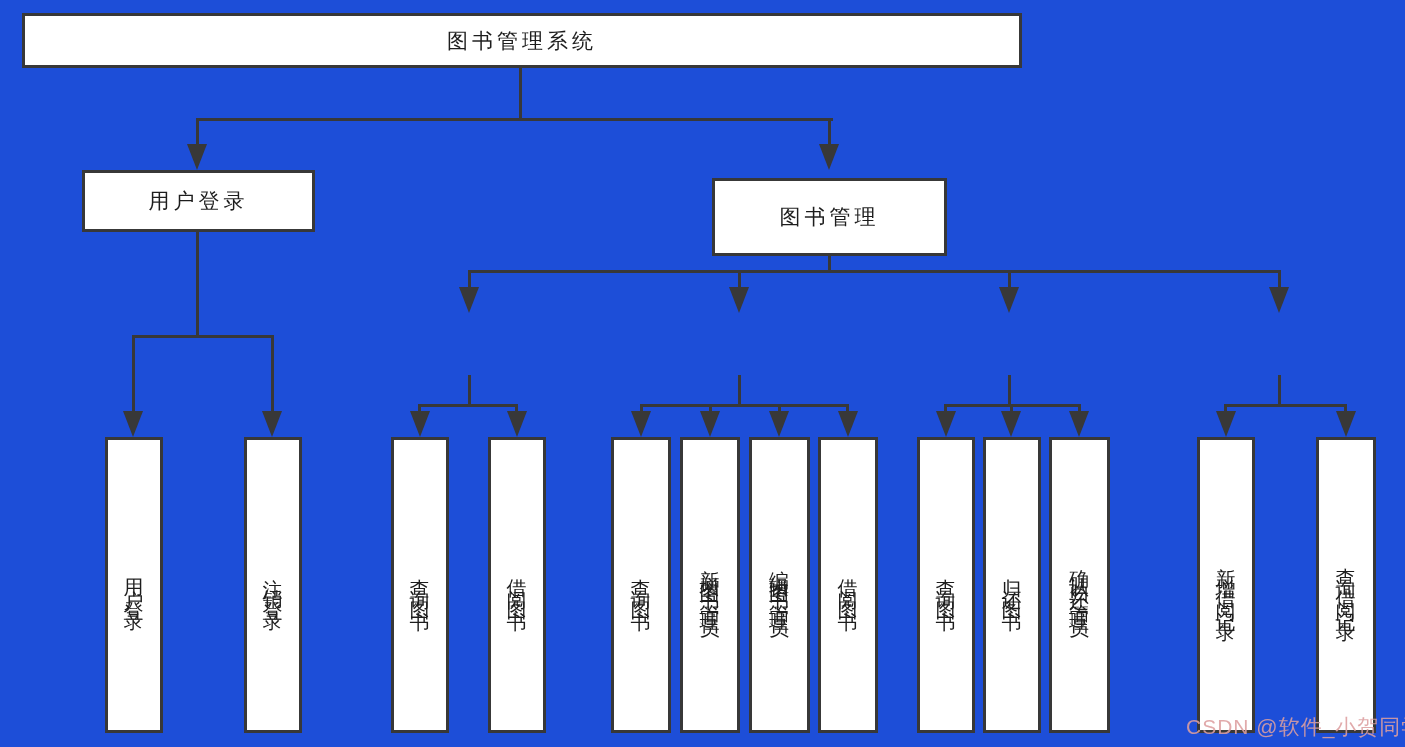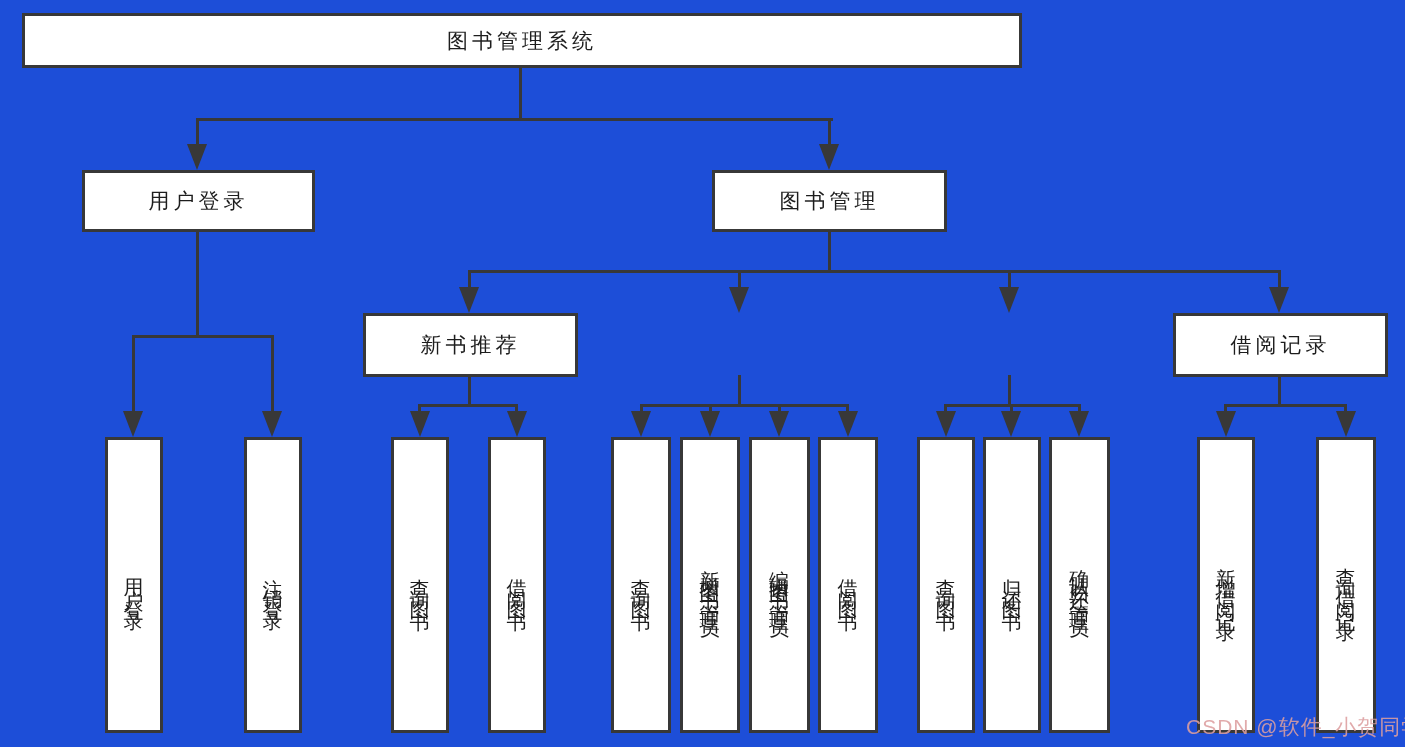--- a/index.html
+++ b/index.html
@@ -116,30 +116,24 @@
   <div class="vl" style="left:1344px;top:404px;height:10px;"></div>
   <div class="ar" style="left:1336px;top:411px;"></div>
 
   <div class="box" style="left:22px;top:13px;width:1000px;height:55px;">
     <span>图书管理系统</span>
   </div>
 
   <div class="box" style="left:82px;top:170px;width:233px;height:62px;">
     <span>用户登录</span>
   </div>
-  <div class="box" style="left:712px;top:170px;width:235px;height:62px;">
+  <div class="box" style="left:712px;top:178px;width:235px;height:78px;">
     <span>图书管理</span>
   </div>
 
-  <div class="box" style="left:363px;top:313px;width:215px;height:64px;">
-    <span>新书推荐</span>
-  </div>
-  <div class="box" style="left:1173px;top:313px;width:215px;height:64px;">
-    <span>借阅记录</span>
-  </div>
 
   <div class="box" style="left:105px;top:437px;width:58px;height:296px;">
     <span class="vlabel">用户登录</span>
   </div>
   <div class="box" style="left:244px;top:437px;width:58px;height:296px;">
     <span class="vlabel">注销登录</span>
   </div>
 
   <div class="box" style="left:391px;top:437px;width:58px;height:296px;">
     <span class="vlabel">查询图书</span>

